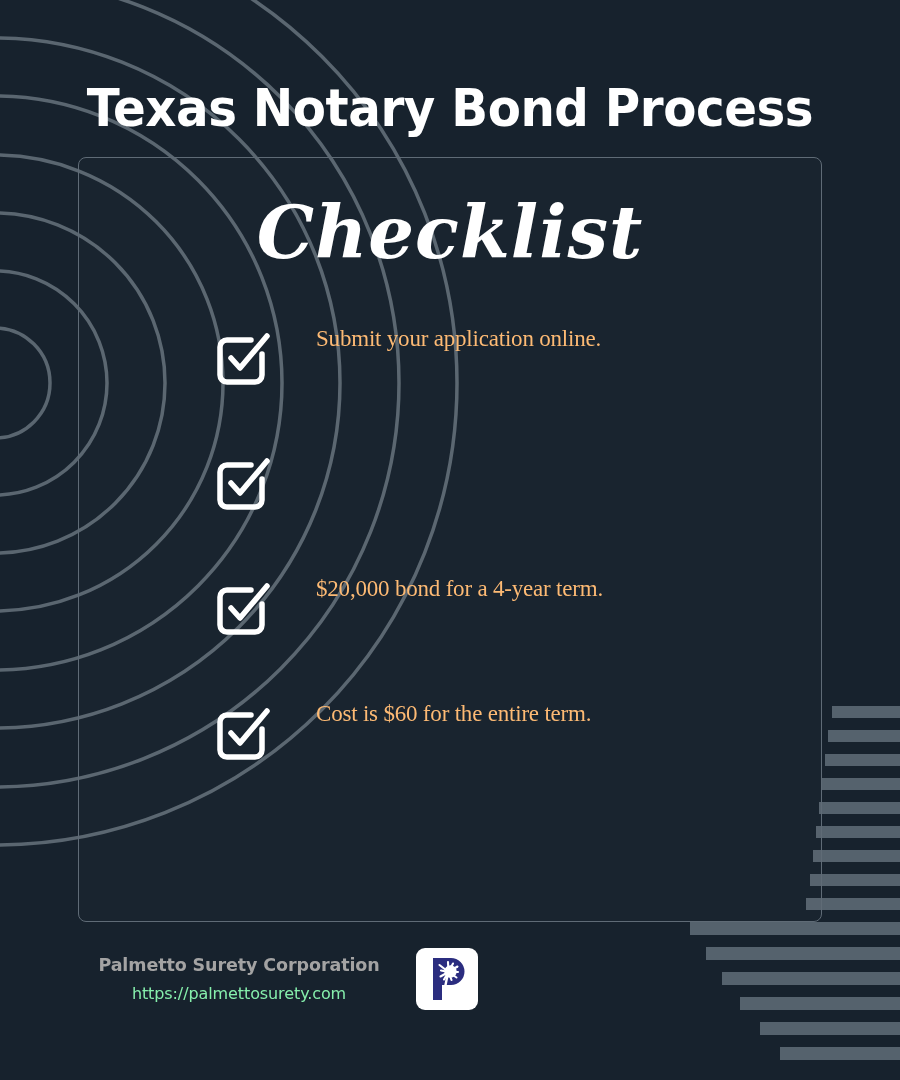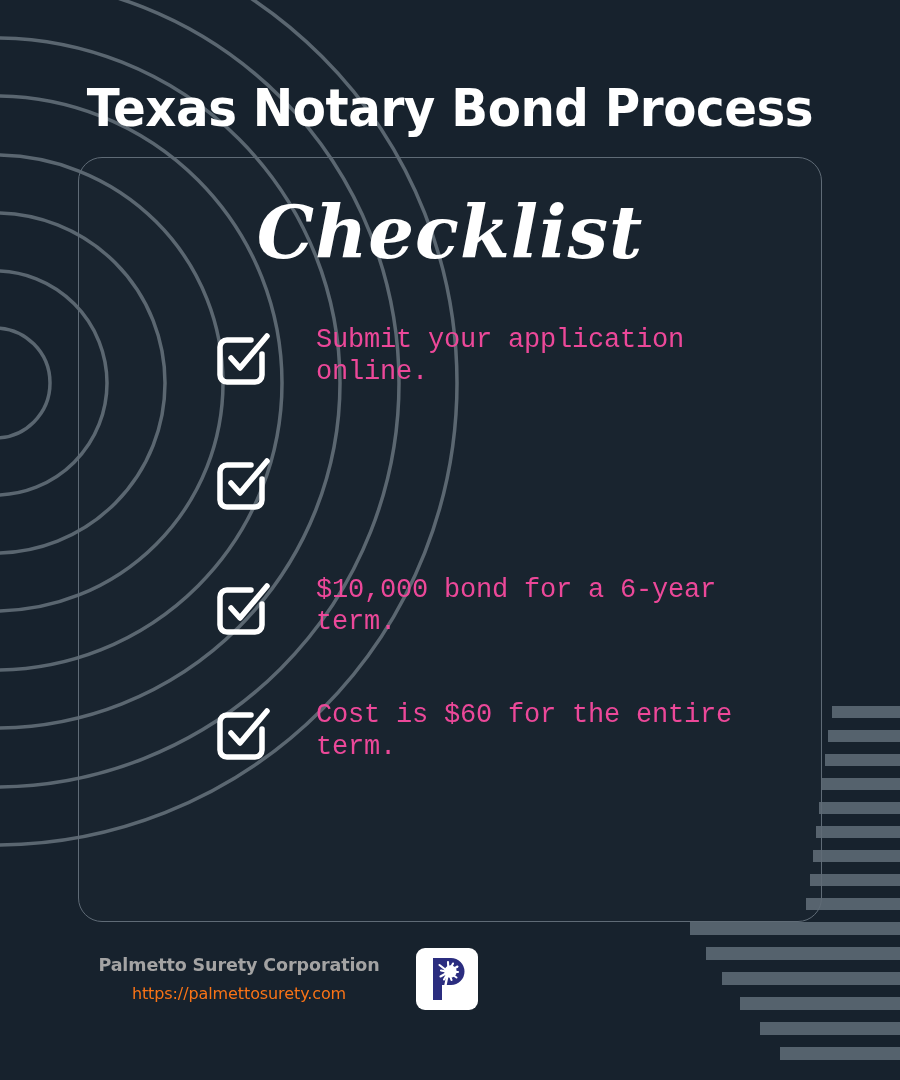--- a/index.html
+++ b/index.html
@@ -38,21 +38,21 @@
     transform:scaleX(0.93);
     white-space:nowrap;
   }
 
   
   #checklist-card {
     position:absolute;
     left:78px; top:157px;
     width:744px; height:765px;
     border:1.5px solid #5f6b76;
-    border-radius:24px;
+    border-radius:8px;
     background:rgba(255,255,255,0.012);
   }
 
   #checklist-heading {
     position:absolute;
     left:0; right:0; top:32px;
     text-align:center;
     font-family:"DejaVu Serif", serif;
     font-style:italic;
     font-weight:bold;
@@ -76,24 +76,24 @@
 
   .check-icon {
     flex:0 0 auto;
     width:58px; height:58px;
     margin-top:7px;
     margin-right:43px;
   }
   .check-icon svg { display:block; width:58px; height:58px; overflow:visible; }
 
   .item-text {
-    font-family:Liberation Mono, monospace;
-    font-size:27px;
+    font-family:Liberation Serif, serif;
+    font-size:23px;
     line-height:1.18;
-    color:#ec4899;
+    color:#fdba74;
     letter-spacing:-0.2px;
     max-width:420px;
     padding-top:2px;
   }
 
   
   #footer {
     position:absolute;
     left:78px;
     top:948px;
@@ -113,21 +113,21 @@
     font-size:17.5px;
     color:#a3a3a3;
     letter-spacing:-0.1px;
     white-space:nowrap;
   }
 
   #footer-url {
     margin-top:9px;
     font-family:"DejaVu Sans", sans-serif;
     font-size:16px;
-    color:#f97316;
+    color:#86efac;
     letter-spacing:-0.1px;
     white-space:nowrap;
   }
 
   #footer-logo {
     width:62px; height:62px;
     margin-left:16px;
     background:#ffffff;
     border-radius:9px;
     display:flex;
@@ -206,21 +206,21 @@
       </span>
     </div>
 
     <div class="checklist-item">
       <span class="check-icon">
         <svg viewBox="0 0 58 58" xmlns="http://www.w3.org/2000/svg">
           <path d="M47 24 V45 A7 7 0 0 1 40 52 H12 A7 7 0 0 1 5 45 V17 A7 7 0 0 1 12 10 H36" fill="none" stroke="#ffffff" stroke-width="5.5" stroke-linecap="round" stroke-linejoin="round"></path>
           <path d="M16 28 L25 38 L52 6" fill="none" stroke="#ffffff" stroke-width="5.5" stroke-linecap="round" stroke-linejoin="round"></path>
         </svg>
       </span>
-      <span class="item-text">$10,000 bond for a 6-year term.</span>
+      <span class="item-text">$20,000 bond for a 4-year term.</span>
     </div>
 
     <div class="checklist-item">
       <span class="check-icon">
         <svg viewBox="0 0 58 58" xmlns="http://www.w3.org/2000/svg">
           <path d="M47 24 V45 A7 7 0 0 1 40 52 H12 A7 7 0 0 1 5 45 V17 A7 7 0 0 1 12 10 H36" fill="none" stroke="#ffffff" stroke-width="5.5" stroke-linecap="round" stroke-linejoin="round"></path>
           <path d="M16 28 L25 38 L52 6" fill="none" stroke="#ffffff" stroke-width="5.5" stroke-linecap="round" stroke-linejoin="round"></path>
         </svg>
       </span>
       <span class="item-text">Cost is $60 for the entire term.</span>

